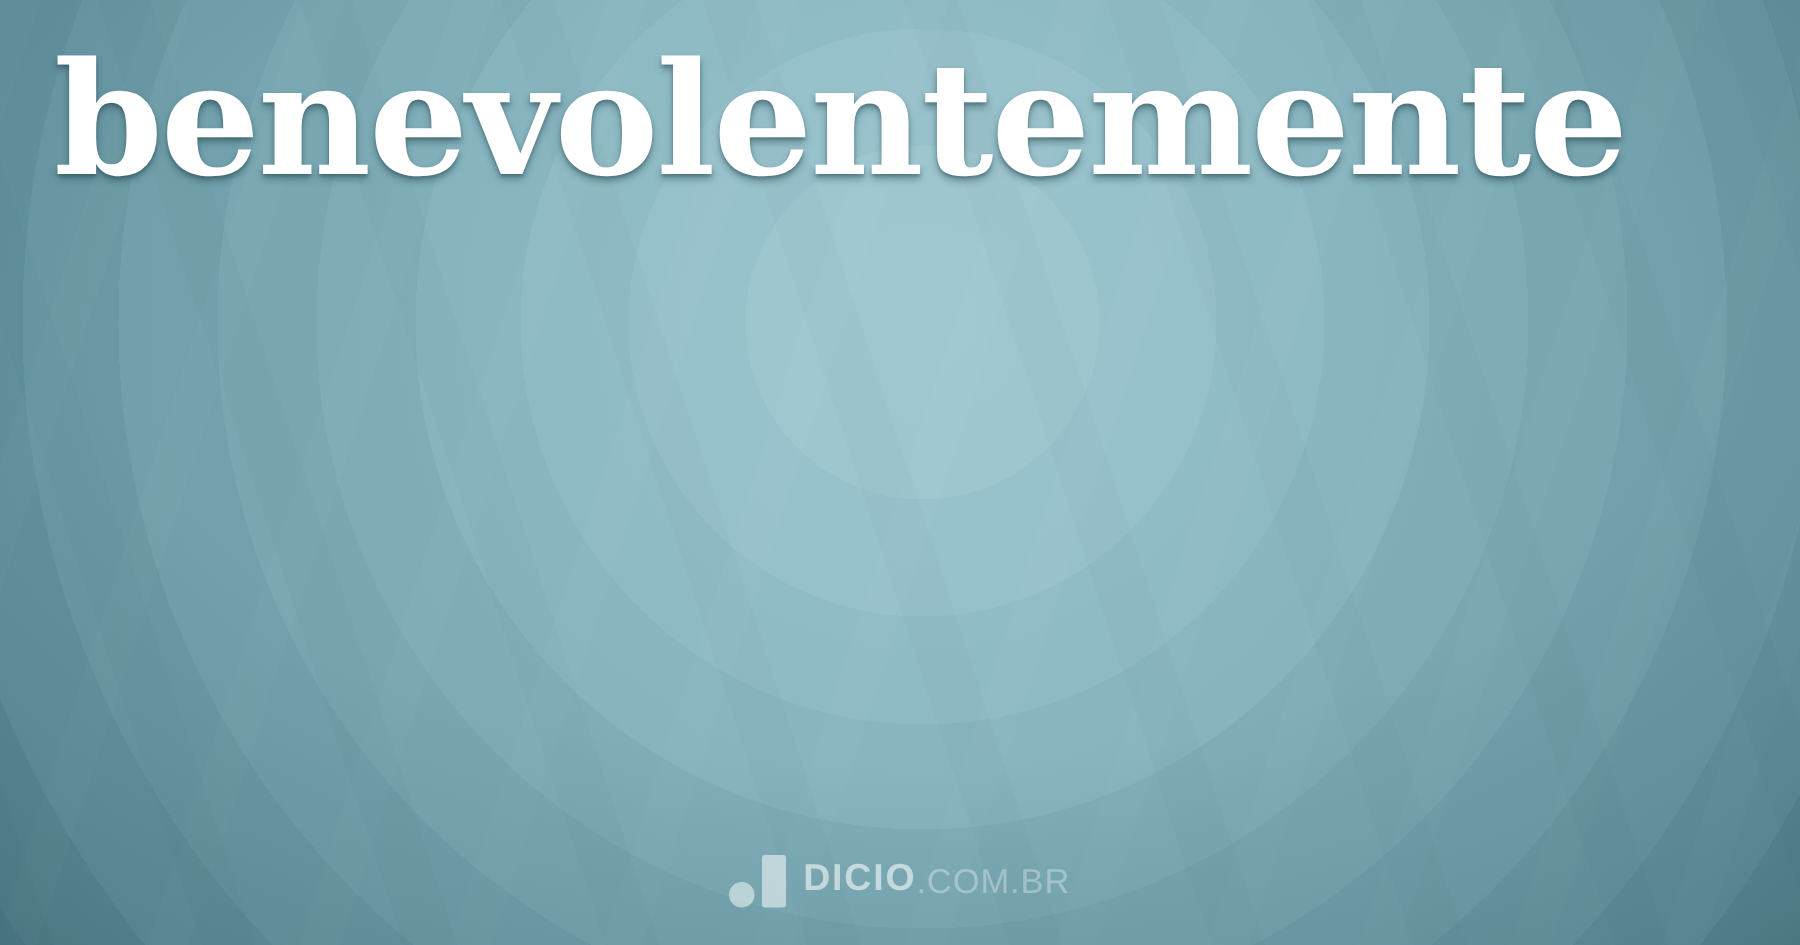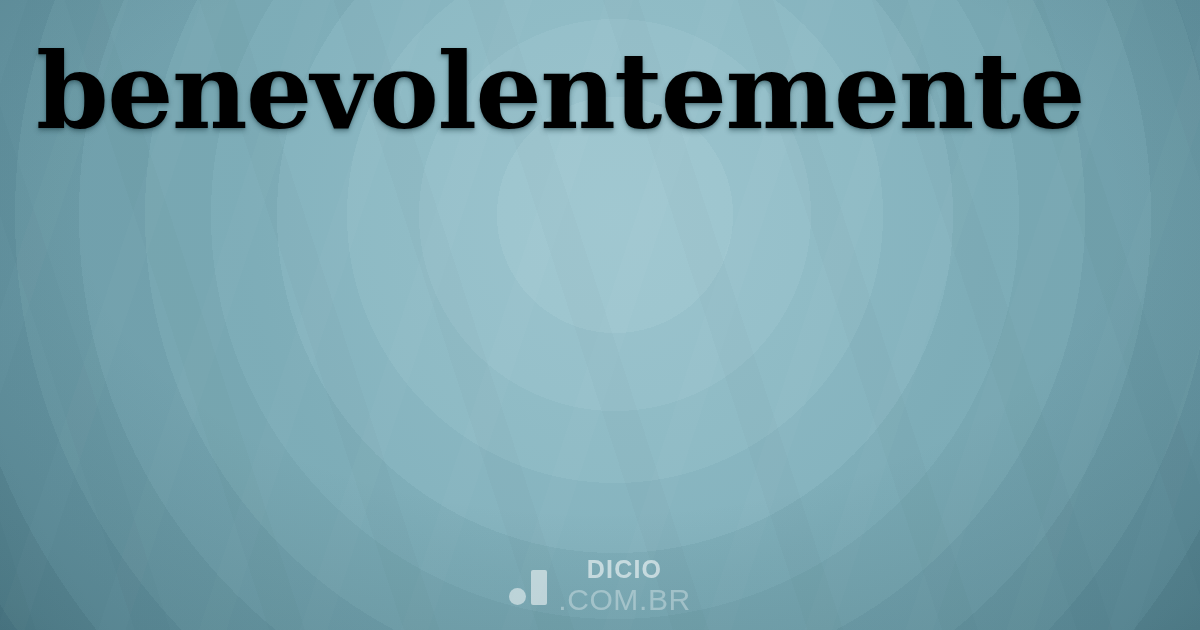--- a/index.html
+++ b/index.html
@@ -82,31 +82,30 @@
   #content {
     position: absolute;
     inset: 0;
   }
 
   #headword {
     position: absolute;
     left: 36px;
     top: 18px;
     width: 1140px;
-    color: #000000;
+    color: #ffffff;
     font-family: "DejaVu Serif", "Liberation Serif", serif;
     font-weight: bold;
     font-size: 104px;
     line-height: 124px;
     letter-spacing: -1.5px;
     white-space: nowrap;
     text-shadow:
       0 3px 5px rgba(28,62,70,0.42),
       0 1px 2px rgba(28,62,70,0.30);
-    margin-top: 12px;
   }
 
   #definition {
     position: absolute;
     left: 45px;
     top: 265px;
     width: 1090px;
     color: #f4fafb;
     font-family: "Liberation Serif", "DejaVu Serif", serif;
     font-weight: normal;
@@ -145,37 +144,37 @@
   }
   #logo-bar {
     width: 16px;
     height: 35px;
     border-radius: 2px;
     background: #ffffff;
     opacity: .86;
   }
   #logo-text {
     display: flex;
-    flex-direction: column;
+    flex-direction: row;
     justify-content: center;
     line-height: 1;
     text-align: center;
   }
   #logo-name {
     font-family: "Liberation Sans", sans-serif;
     font-weight: bold;
     font-size: 25px;
     letter-spacing: 1.2px;
     color: #ffffff;
     opacity: .92;
   }
   #logo-tld {
     font-family: "Liberation Sans", sans-serif;
     font-weight: normal;
-    font-size: 30px;
+    font-size: 23px;
     letter-spacing: 0.6px;
     color: #ffffff;
     opacity: .52;
     margin-top: 3px;
   }
 </style>
 </head>
 <body>
 
 <div id="card">

